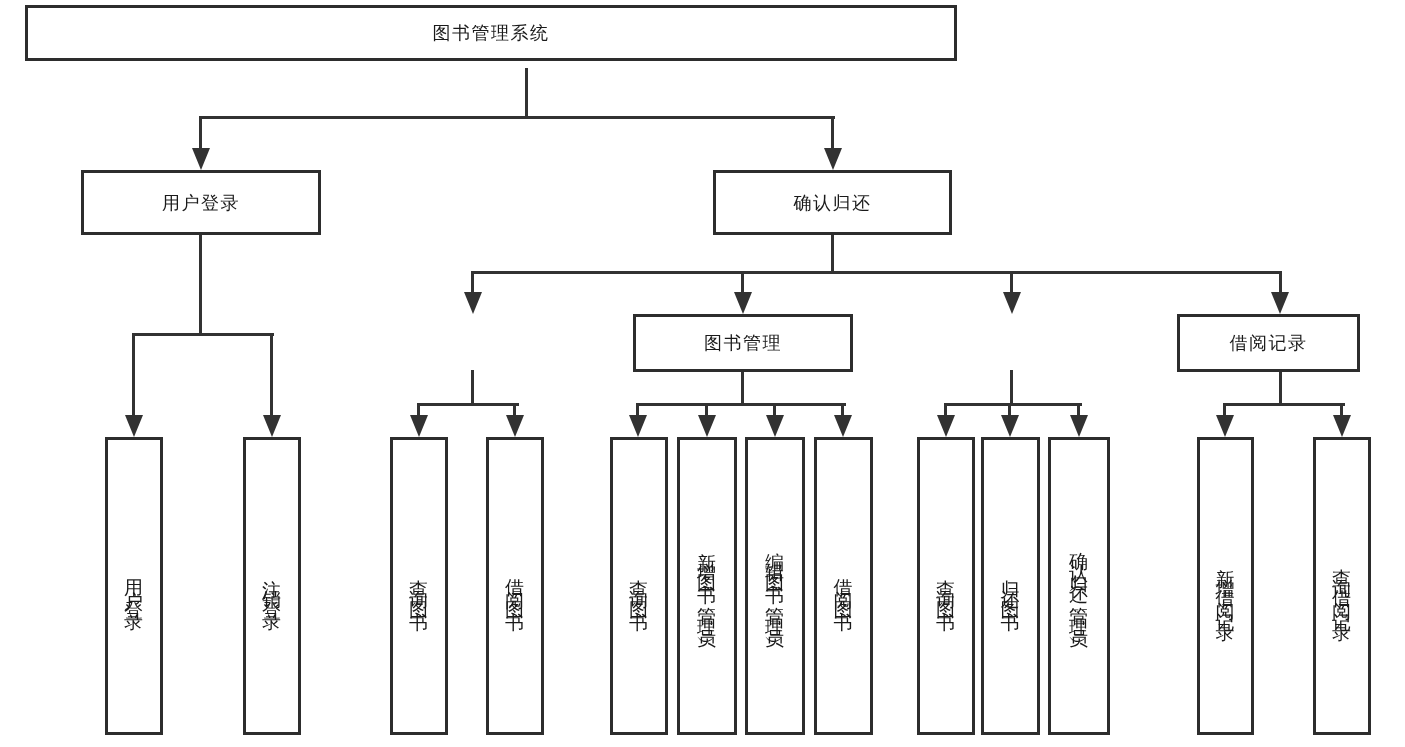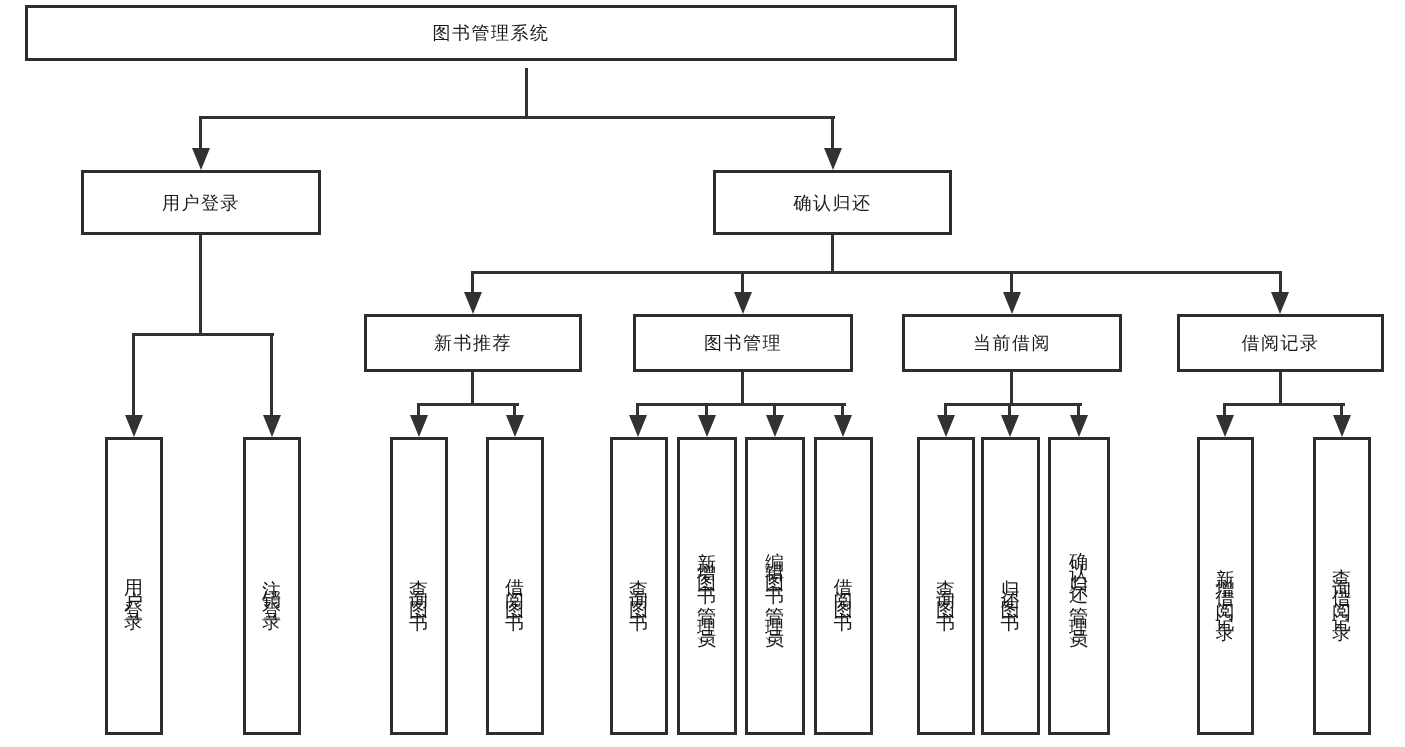--- a/index.html
+++ b/index.html
@@ -59,24 +59,22 @@
   <div class="h" style="left:471px;top:271px;width:811px"></div>
   <div class="v" style="left:471px;top:271px;height:24px"></div>
   <div class="arrow" style="left:464px;top:292px"></div>
   <div class="v" style="left:741px;top:271px;height:24px"></div>
   <div class="arrow" style="left:734px;top:292px"></div>
   <div class="v" style="left:1010px;top:271px;height:24px"></div>
   <div class="arrow" style="left:1003px;top:292px"></div>
   <div class="v" style="left:1279px;top:271px;height:24px"></div>
   <div class="arrow" style="left:1271px;top:292px"></div>
 
-  <div class="box" style="left:364px;top:314px;width:218px;height:58px">新书推荐</div>
   <div class="box" style="left:633px;top:314px;width:220px;height:58px">图书管理</div>
-  <div class="box" style="left:902px;top:314px;width:220px;height:58px">当前借阅</div>
-  <div class="box" style="left:1177px;top:314px;width:207px;height:58px">借阅记录</div>
+  <div class="box" style="left:1177px;top:314px;width:183px;height:58px">借阅记录</div>
 
   <div class="v" style="left:471px;top:370px;height:36px"></div>
   <div class="h" style="left:417px;top:403px;width:102px"></div>
   <div class="v" style="left:417px;top:403px;height:14px"></div>
   <div class="arrow" style="left:410px;top:415px"></div>
   <div class="v" style="left:513px;top:403px;height:14px"></div>
   <div class="arrow" style="left:506px;top:415px"></div>
 
   <div class="v" style="left:741px;top:370px;height:36px"></div>
   <div class="h" style="left:636px;top:403px;width:210px"></div>

